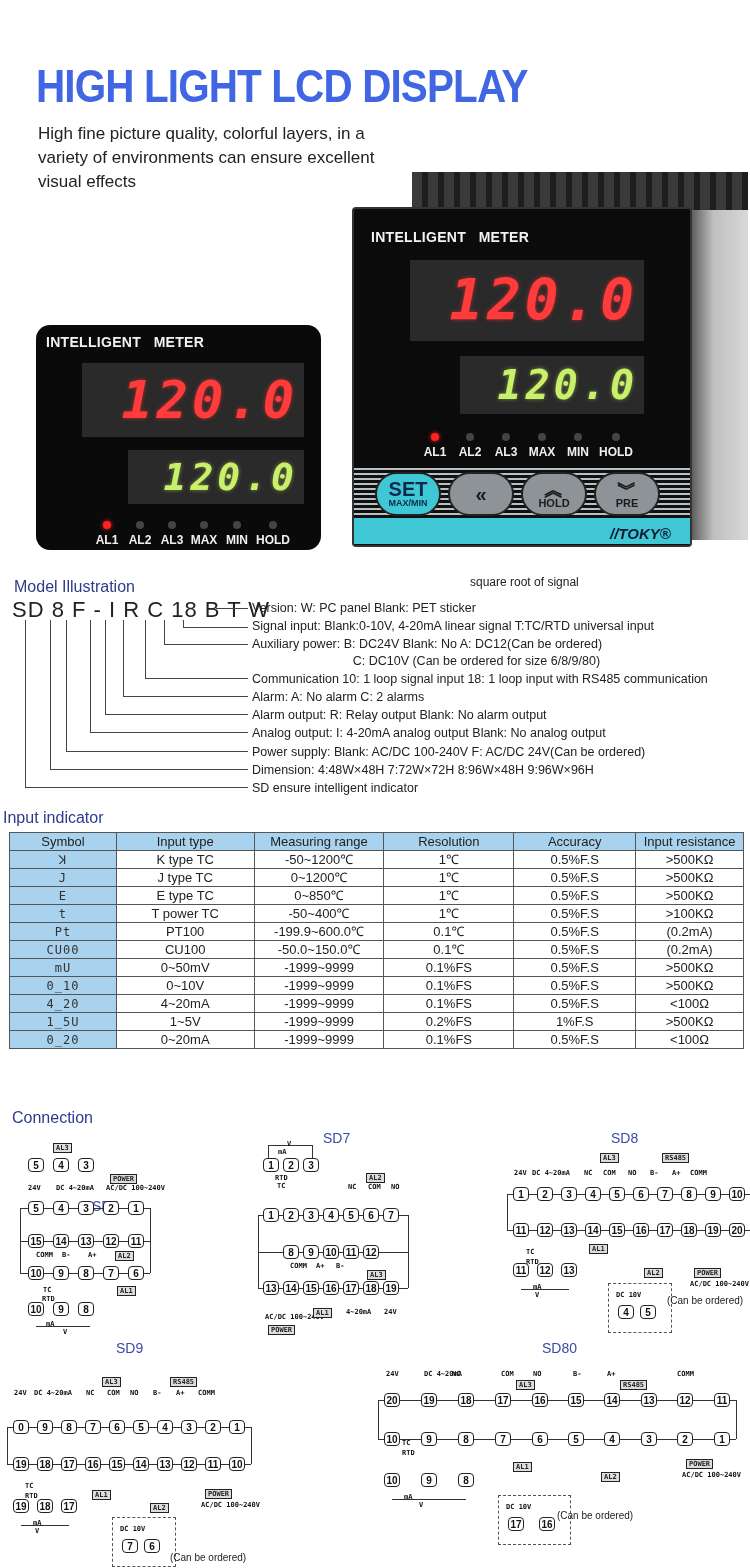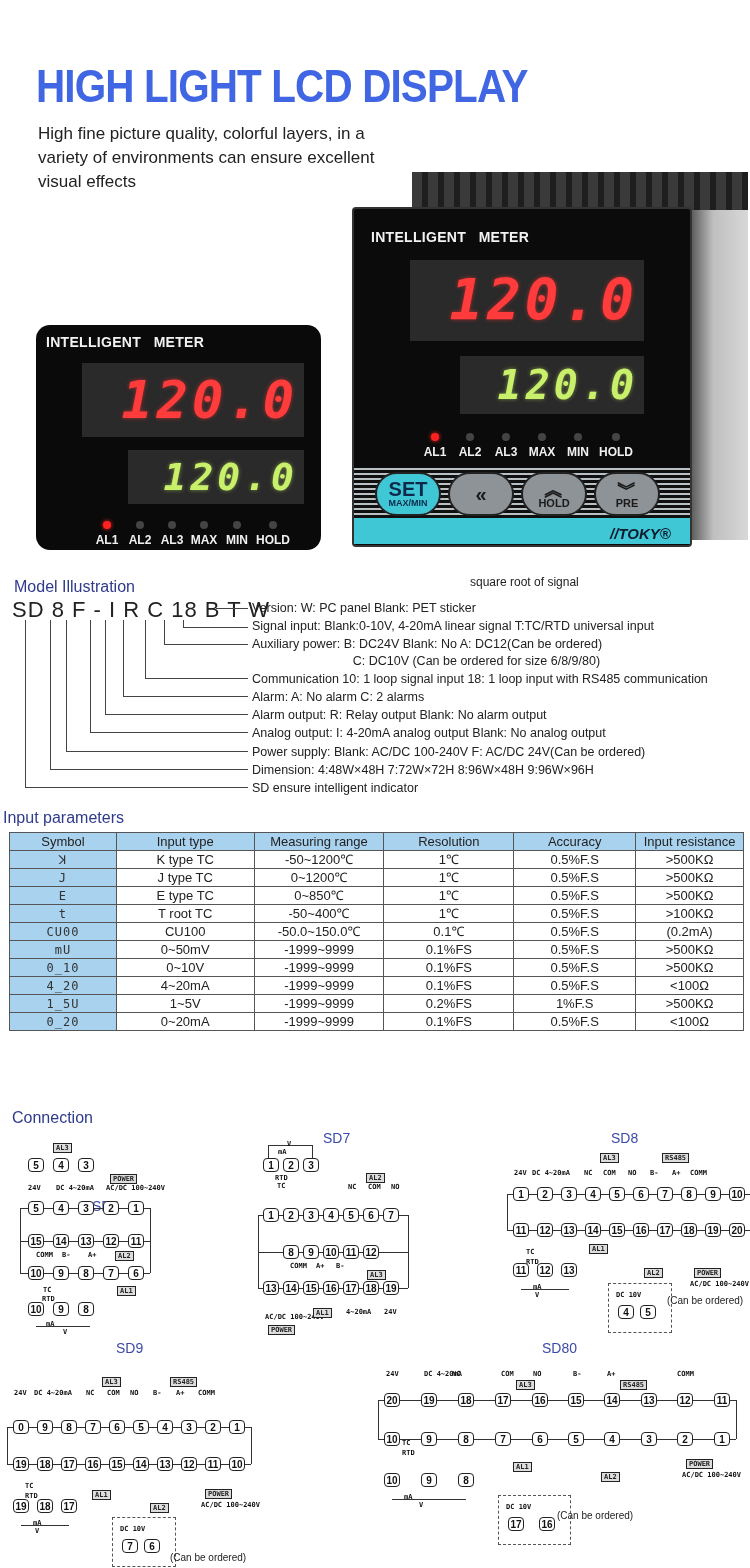--- a/index.html
+++ b/index.html
@@ -167,21 +167,21 @@
 <div class="model-line" style="top:637px;">Auxiliary power:  B: DC24V   Blank: No   A: DC12(Can be ordered)</div>
 <div class="model-line" style="top:654px;white-space:pre;">                             C: DC10V (Can be ordered for size 6/8/9/80)</div>
 <div class="model-line" style="top:672px;">Communication 10: 1 loop signal input   18: 1 loop input with RS485 communication</div>
 <div class="model-line" style="top:690px;">Alarm: A: No alarm   C: 2 alarms</div>
 <div class="model-line" style="top:708px;">Alarm output:  R: Relay output   Blank: No alarm output</div>
 <div class="model-line" style="top:726px;">Analog output: I: 4-20mA analog output  Blank: No analog output</div>
 <div class="model-line" style="top:745px;">Power supply: Blank: AC/DC 100-240V   F: AC/DC 24V(Can be ordered)</div>
 <div class="model-line" style="top:763px;">Dimension: 4:48W×48H  7:72W×72H  8:96W×48H  9:96W×96H</div>
 <div class="model-line" style="top:781px;">SD ensure intelligent indicator</div>
 
-<div class="abs section-title" style="left:3px;top:809px;">Input parameters</div>
+<div class="abs section-title" style="left:3px;top:809px;">Input indicator</div>
 <table class="abs param-table">
   <thead>
     <tr>
       <th style="width:107px;">Symbol</th>
       <th style="width:138px;">Input type</th>
       <th style="width:130px;">Measuring range</th>
       <th style="width:130px;">Resolution</th>
       <th style="width:122px;">Accuracy</th>
       <th style="width:108px;">Input resistance</th>
     </tr>
@@ -206,25 +206,33 @@
       <tr>
         <td class="sym">E</td>
         <td>E type TC</td>
         <td>0~850℃</td>
         <td>1℃</td>
         <td>0.5%F.S</td>
         <td>&gt;500KΩ</td>
       </tr>
       <tr>
         <td class="sym">t</td>
-        <td>T root TC</td>
+        <td>T power TC</td>
         <td>-50~400℃</td>
         <td>1℃</td>
         <td>0.5%F.S</td>
         <td>&gt;100KΩ</td>
+      </tr>
+      <tr>
+        <td class="sym">Pt</td>
+        <td>PT100</td>
+        <td>-199.9~600.0℃</td>
+        <td>0.1℃</td>
+        <td>0.5%F.S</td>
+        <td>(0.2mA)</td>
       </tr>
       <tr>
         <td class="sym">CU00</td>
         <td>CU100</td>
         <td>-50.0~150.0℃</td>
         <td>0.1℃</td>
         <td>0.5%F.S</td>
         <td>(0.2mA)</td>
       </tr>
       <tr>

